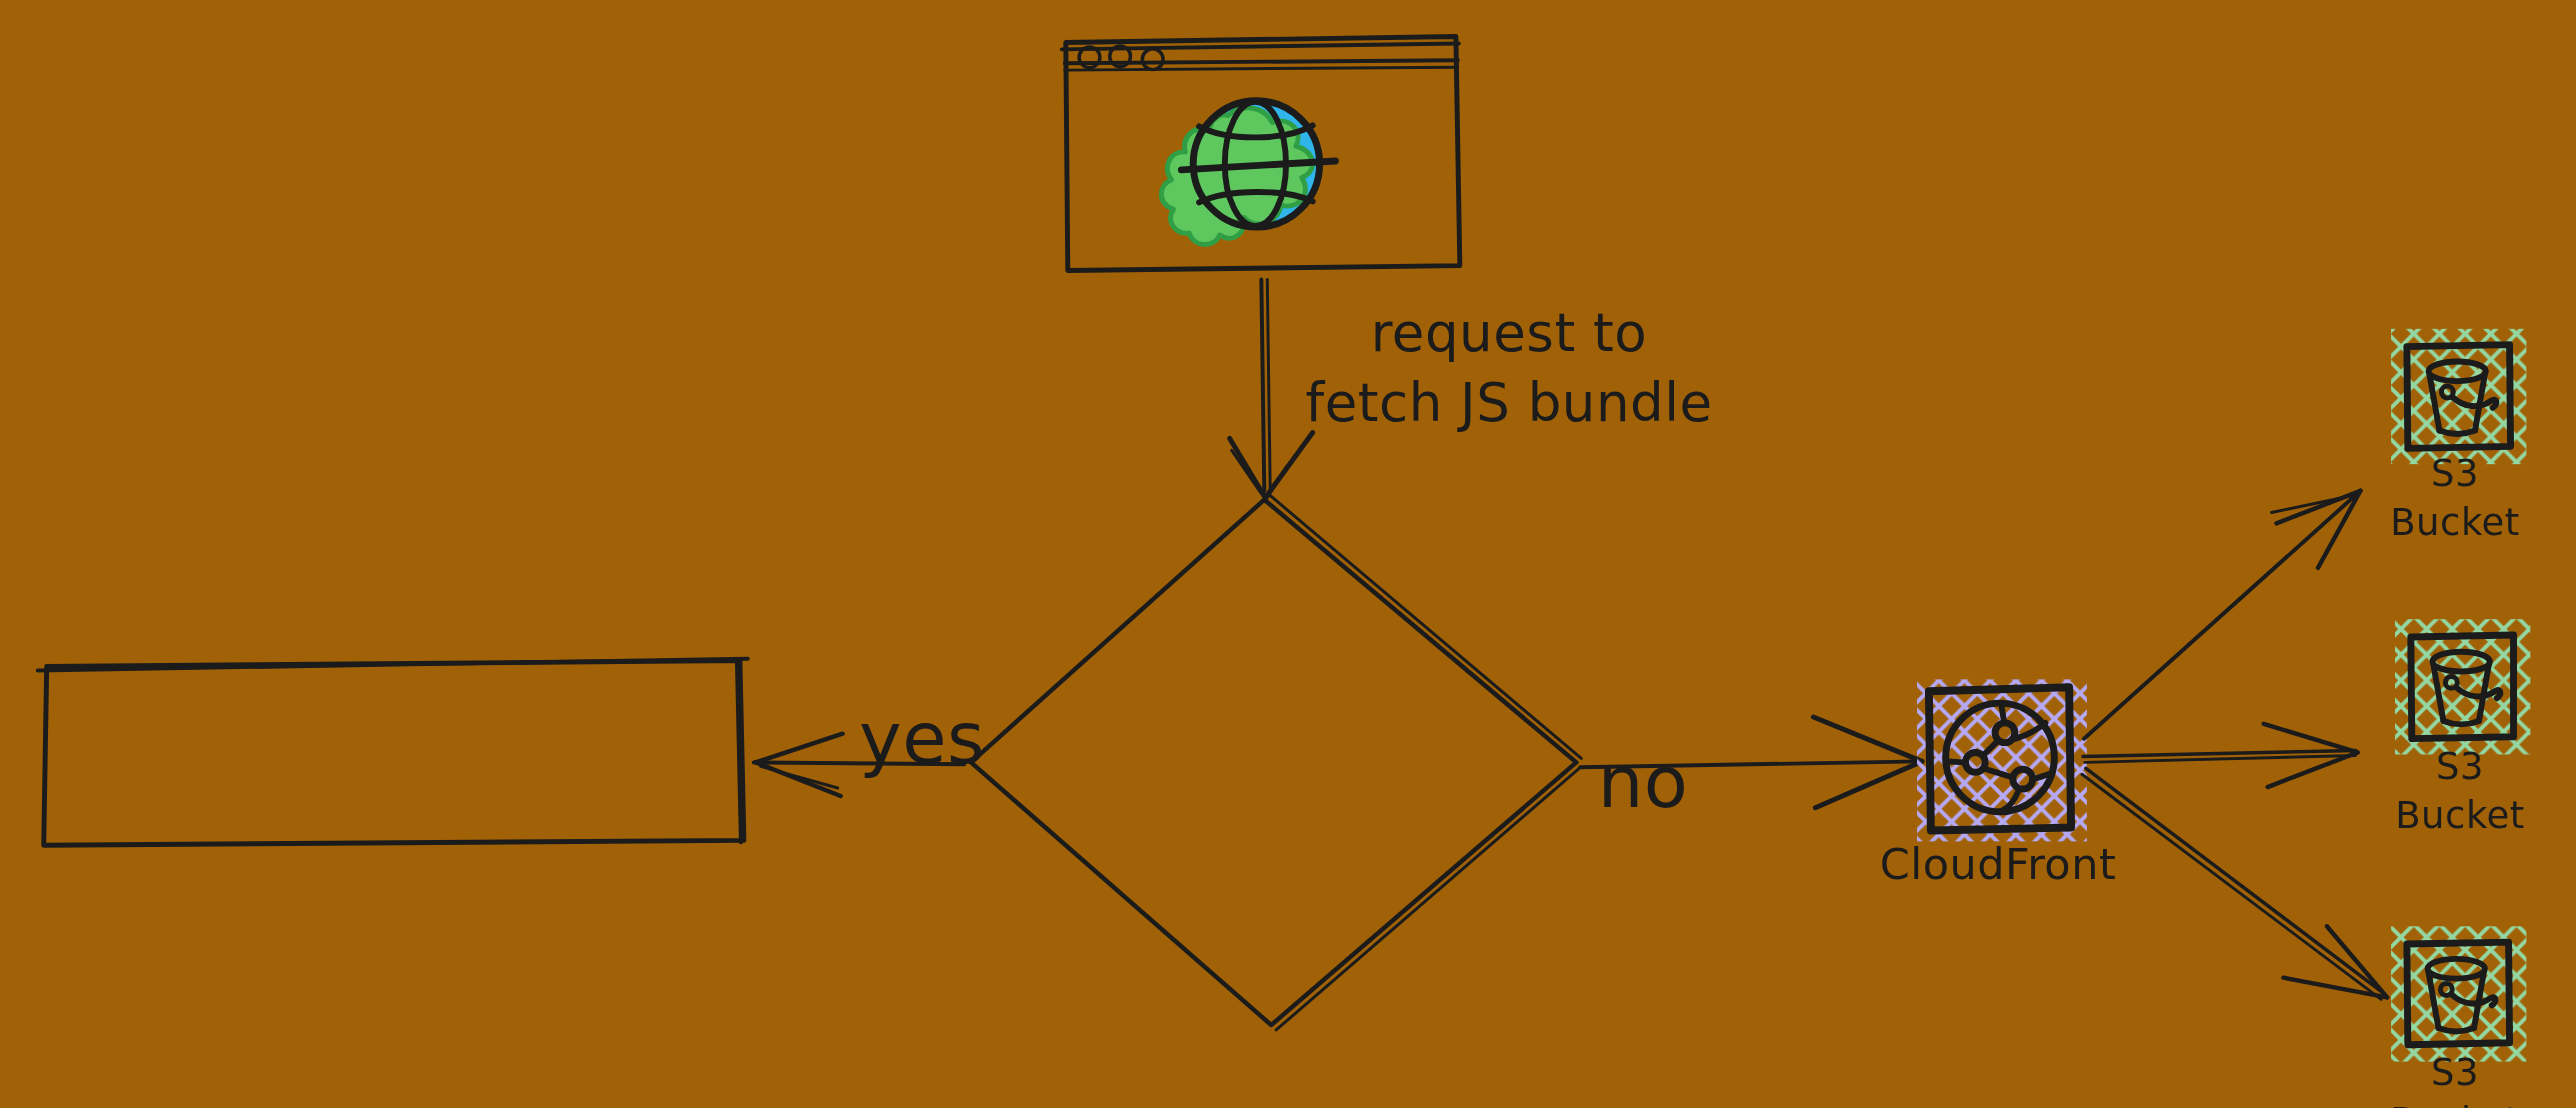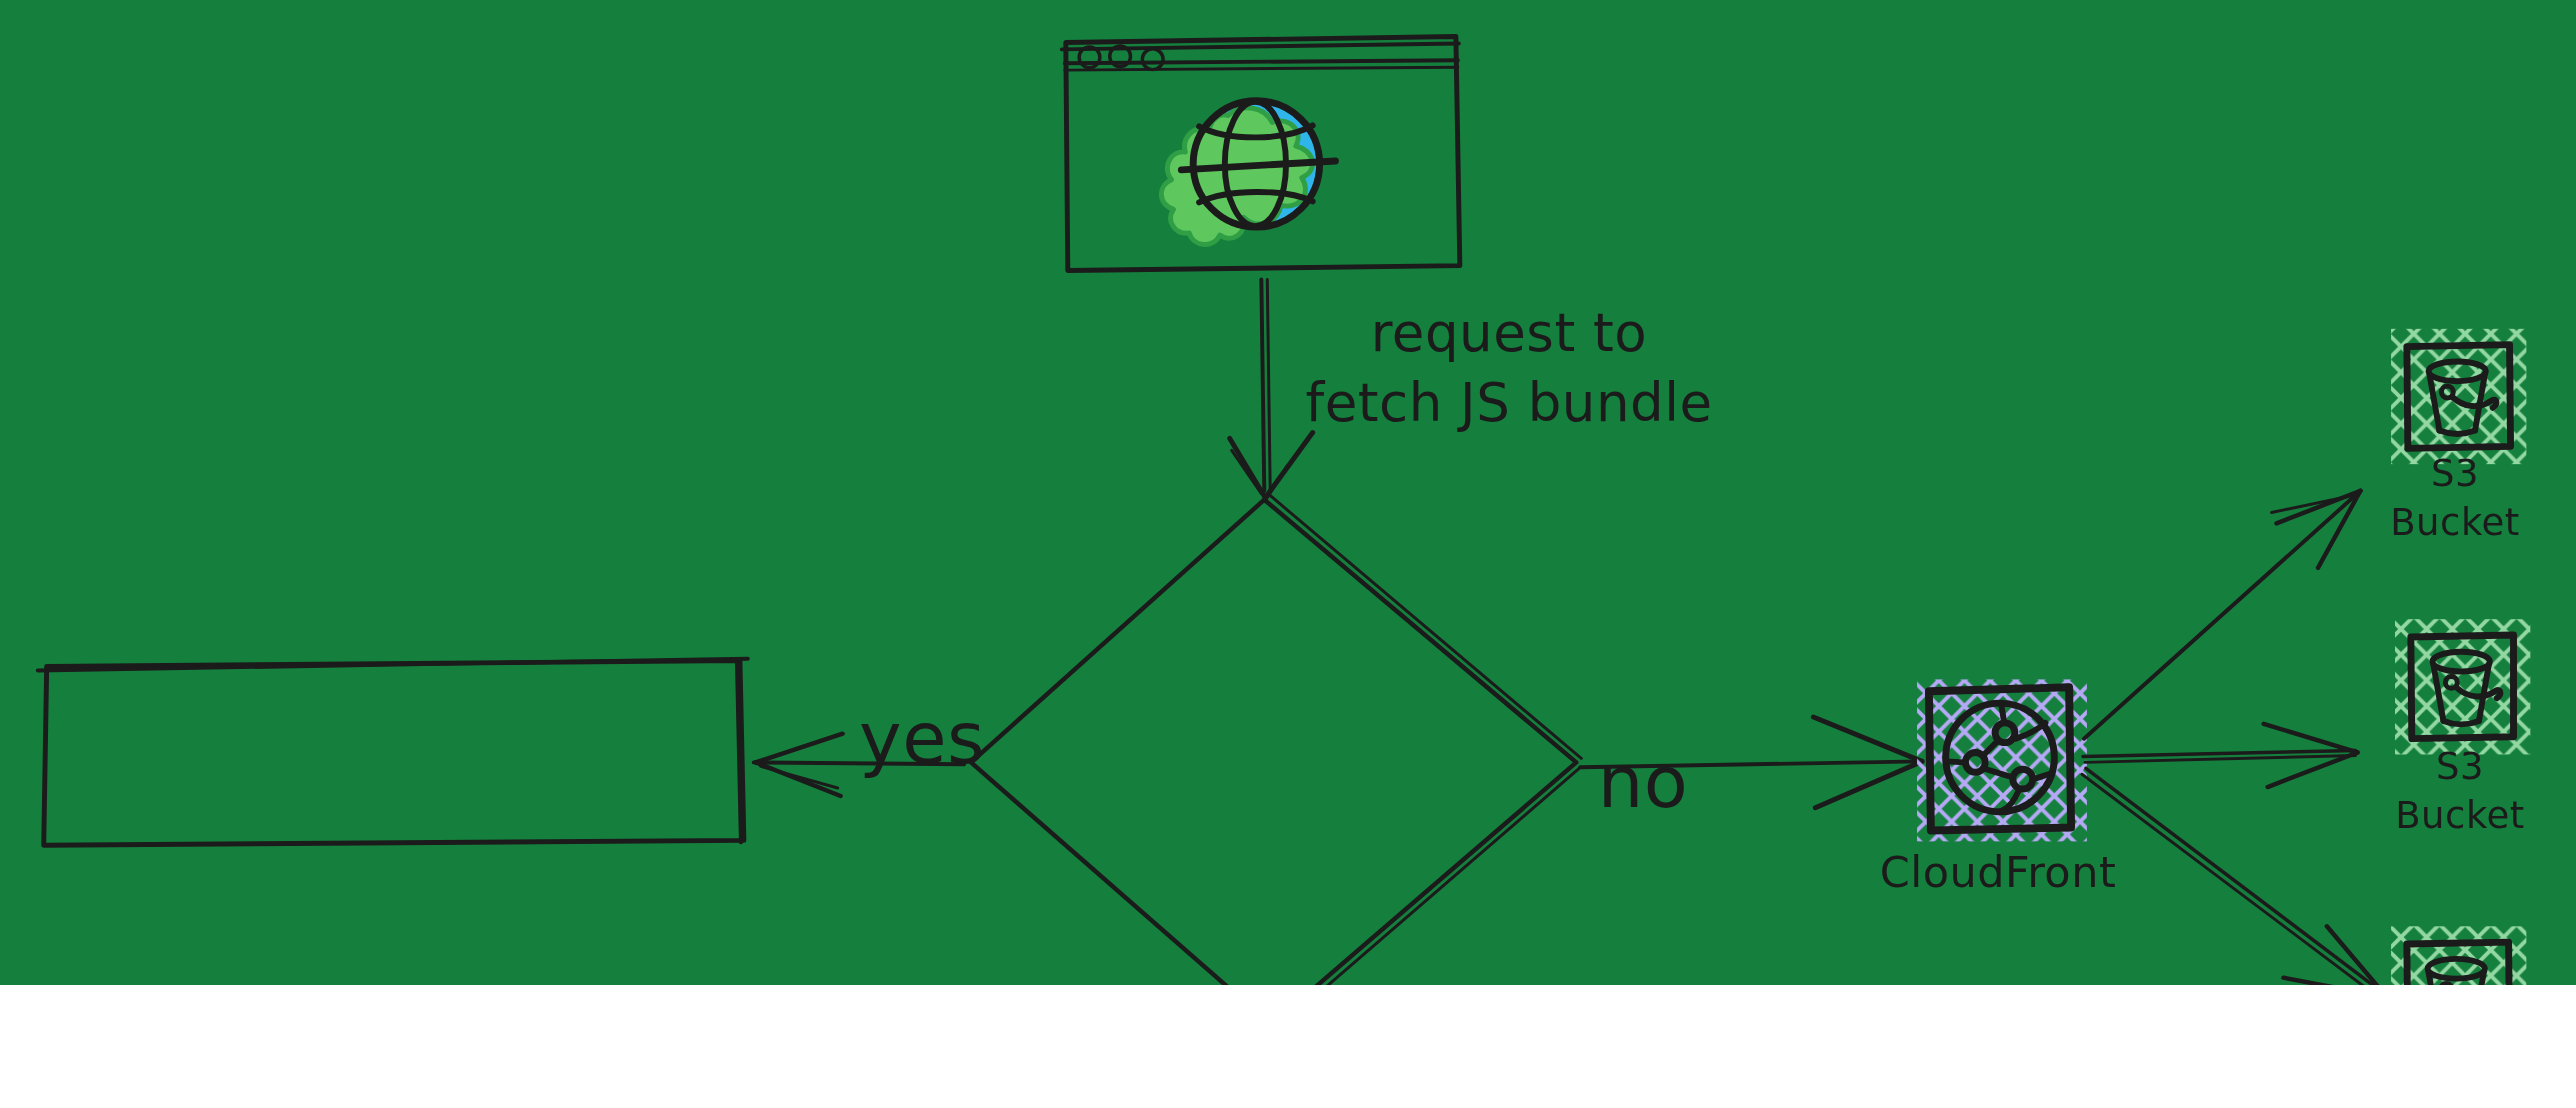--- a/index.html
+++ b/index.html
@@ -1,30 +1,30 @@
 <!DOCTYPE html>
 <html><head>
 <meta charset="utf-8">
 <style>
   html,body{margin:0;padding:0;background:#ffffff;}
   .canvas{
-    position:relative;width:2576px;height:985px;background:#15803d;
+    position:relative;width:2576px;height:1108px;background:#a16207;
     font-family:"DejaVu Sans",sans-serif;overflow:hidden;color:#1b1b1b;
   }
   .canvas svg{position:absolute;left:0;top:0;}
   .ink{stroke:#1b1b1b;fill:none;stroke-linecap:round;stroke-linejoin:round;}
   .lbl{
     position:absolute;color:#1b1b1b;text-align:center;white-space:pre-line;
     transform:translateX(-50%);line-height:1.32;letter-spacing:0.5px;
   }
   .lbl-request{font-size:53px;}
   .lbl-decision{font-size:51px;line-height:1.38;}
   .lbl-dev{font-size:53px;}
   .lbl-yesno{font-size:72px;}
-  .lbl-cloudfront{font-size:43px;margin-top:8px;}
+  .lbl-cloudfront{font-size:43px;}
   .lbl-s3{font-size:37px;}
 </style>
 </head>
 <body>
 
 <div class="canvas">
 
 <svg width="2576" height="1108" viewBox="0 0 2608 1122">
   <defs>
     <pattern id="hatchPurple" patternUnits="userSpaceOnUse" width="26" height="26">

